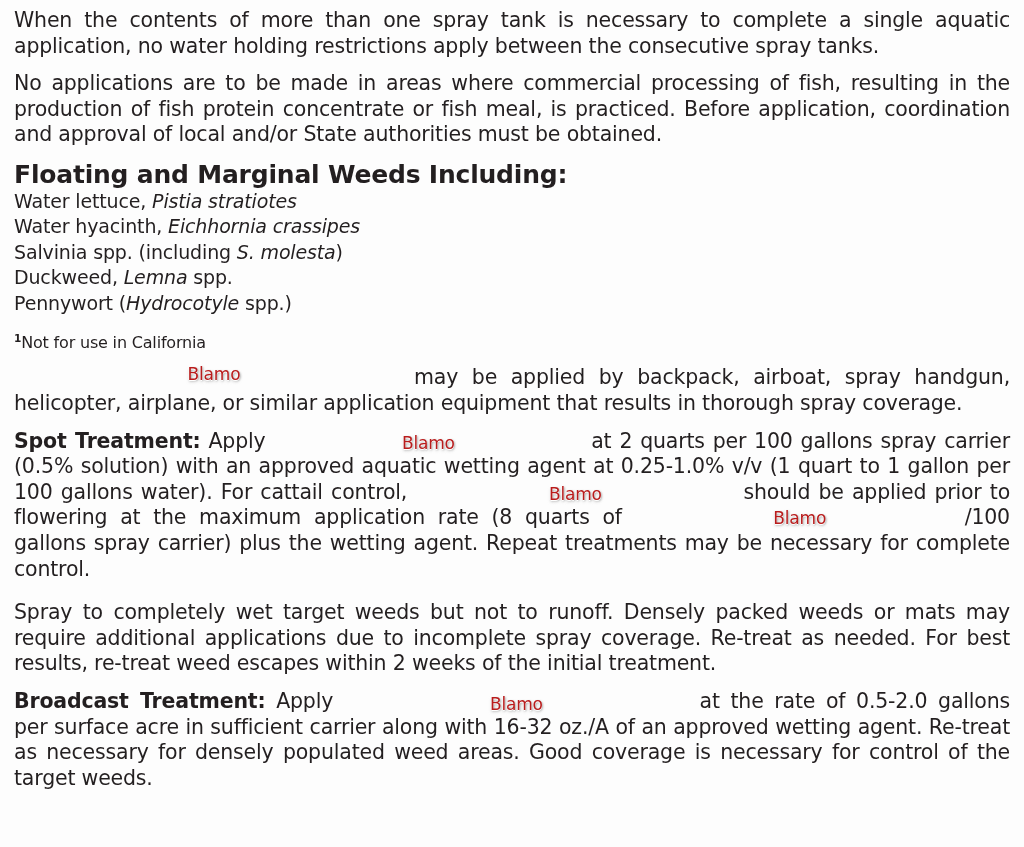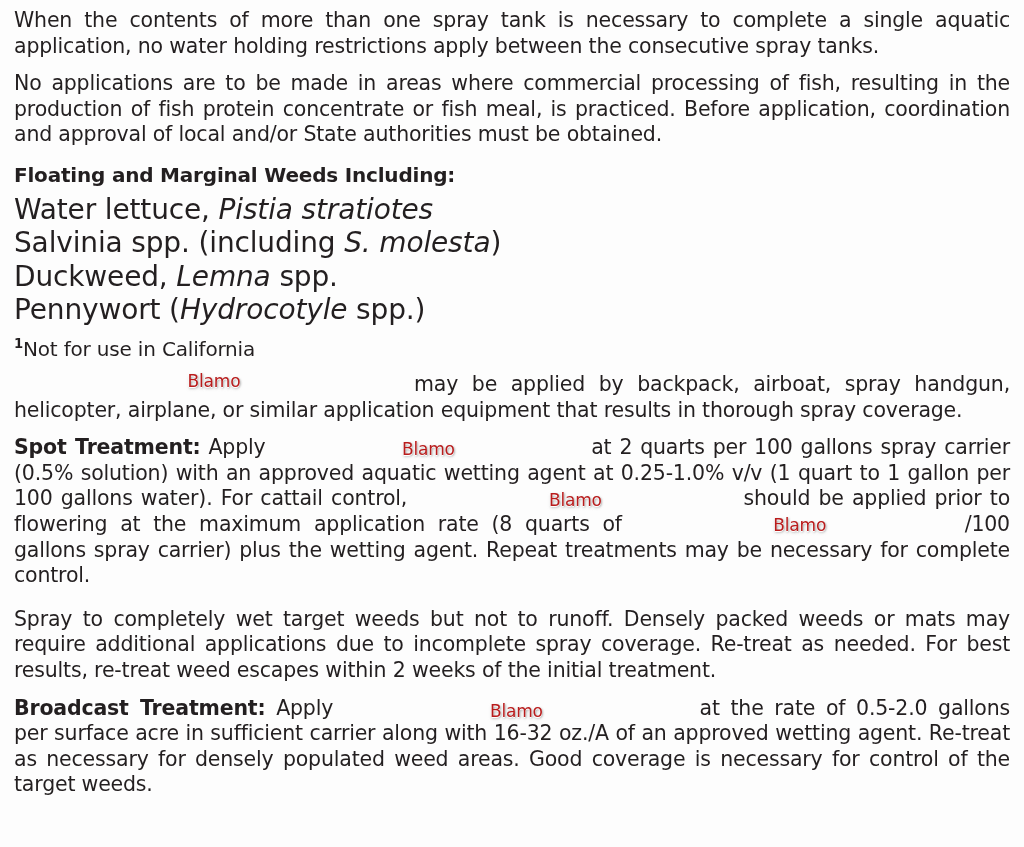--- a/index.html
+++ b/index.html
@@ -33,49 +33,48 @@
     margin: 0 0 12px 0;
     font-size: 20.5px;
     line-height: 25.6px;
     text-align: justify;
     text-justify: inter-word;
     letter-spacing: -0.18px;
   }
 
   h2.section-head {
     margin: 13px 0 0 0;
-    font-size: 20px;
+    font-size: 25px;
     line-height: 28px;
     font-weight: bold;
     letter-spacing: -0.2px;
   }
 
   ul.weed-list {
     list-style: none;
     margin: 0;
     padding: 0;
   }
   ul.weed-list li {
-    font-size: 28px;
+    font-size: 19px;
     line-height: 25.5px;
     letter-spacing: -0.15px;
     white-space: nowrap;
-    margin-top: 8px;
   }
   .sci { font-style: italic; }
   sup.fn {
     font-size: 0.66em;
     vertical-align: super;
     line-height: 0;
     font-weight: bold;
   }
 
   p.footnote {
     margin: 14px 0 0 0;
-    font-size: 20px;
+    font-size: 16px;
     line-height: 25px;
     text-align: left;
   }
 
   b.lead { font-weight: bold; }
 
   
   .redact {
     display: inline-block;
     position: relative;
@@ -109,20 +108,21 @@
   <div class="col">
 
     <p>When the contents of more than one spray tank is necessary to complete a single aquatic application, no water holding restrictions apply between the consecutive spray tanks.</p>
 
     <p>No applications are to be made in areas where commercial processing of fish, resulting in the production of fish protein concentrate or fish meal, is practiced. Before application, coordination and approval of local and/or State authorities must be obtained.</p>
 
     <h2 class="section-head">Floating and Marginal Weeds Including:</h2>
 
     <ul class="weed-list">
       <li><span>Water lettuce, </span><span class="sci">Pistia stratiotes</span><span></span></li>
+      <li><span>Water hyacinth, </span><span class="sci">Eichhornia crassipes</span><span></span></li>
       <li><span>Salvinia spp. (including </span><span class="sci">S. molesta</span><span>)</span></li>
       <li><span>Duckweed, </span><span class="sci">Lemna</span><span> spp.</span></li>
       <li><span>Pennywort (</span><span class="sci">Hydrocotyle</span><span> spp.)</span></li>
     </ul>
 
     <p class="footnote"><sup class="fn">1</sup><span>Not for use in California</span></p>
 
     <div class="spacer-10"></div>
 
     <p><span class="redact" style="width:400px;"><span class="blamo" style="top:-18px;">Blamo</span></span><span>may be applied by backpack, airboat, spray handgun, helicopter, airplane, or similar application equipment that results in thorough spray coverage.</span></p>

